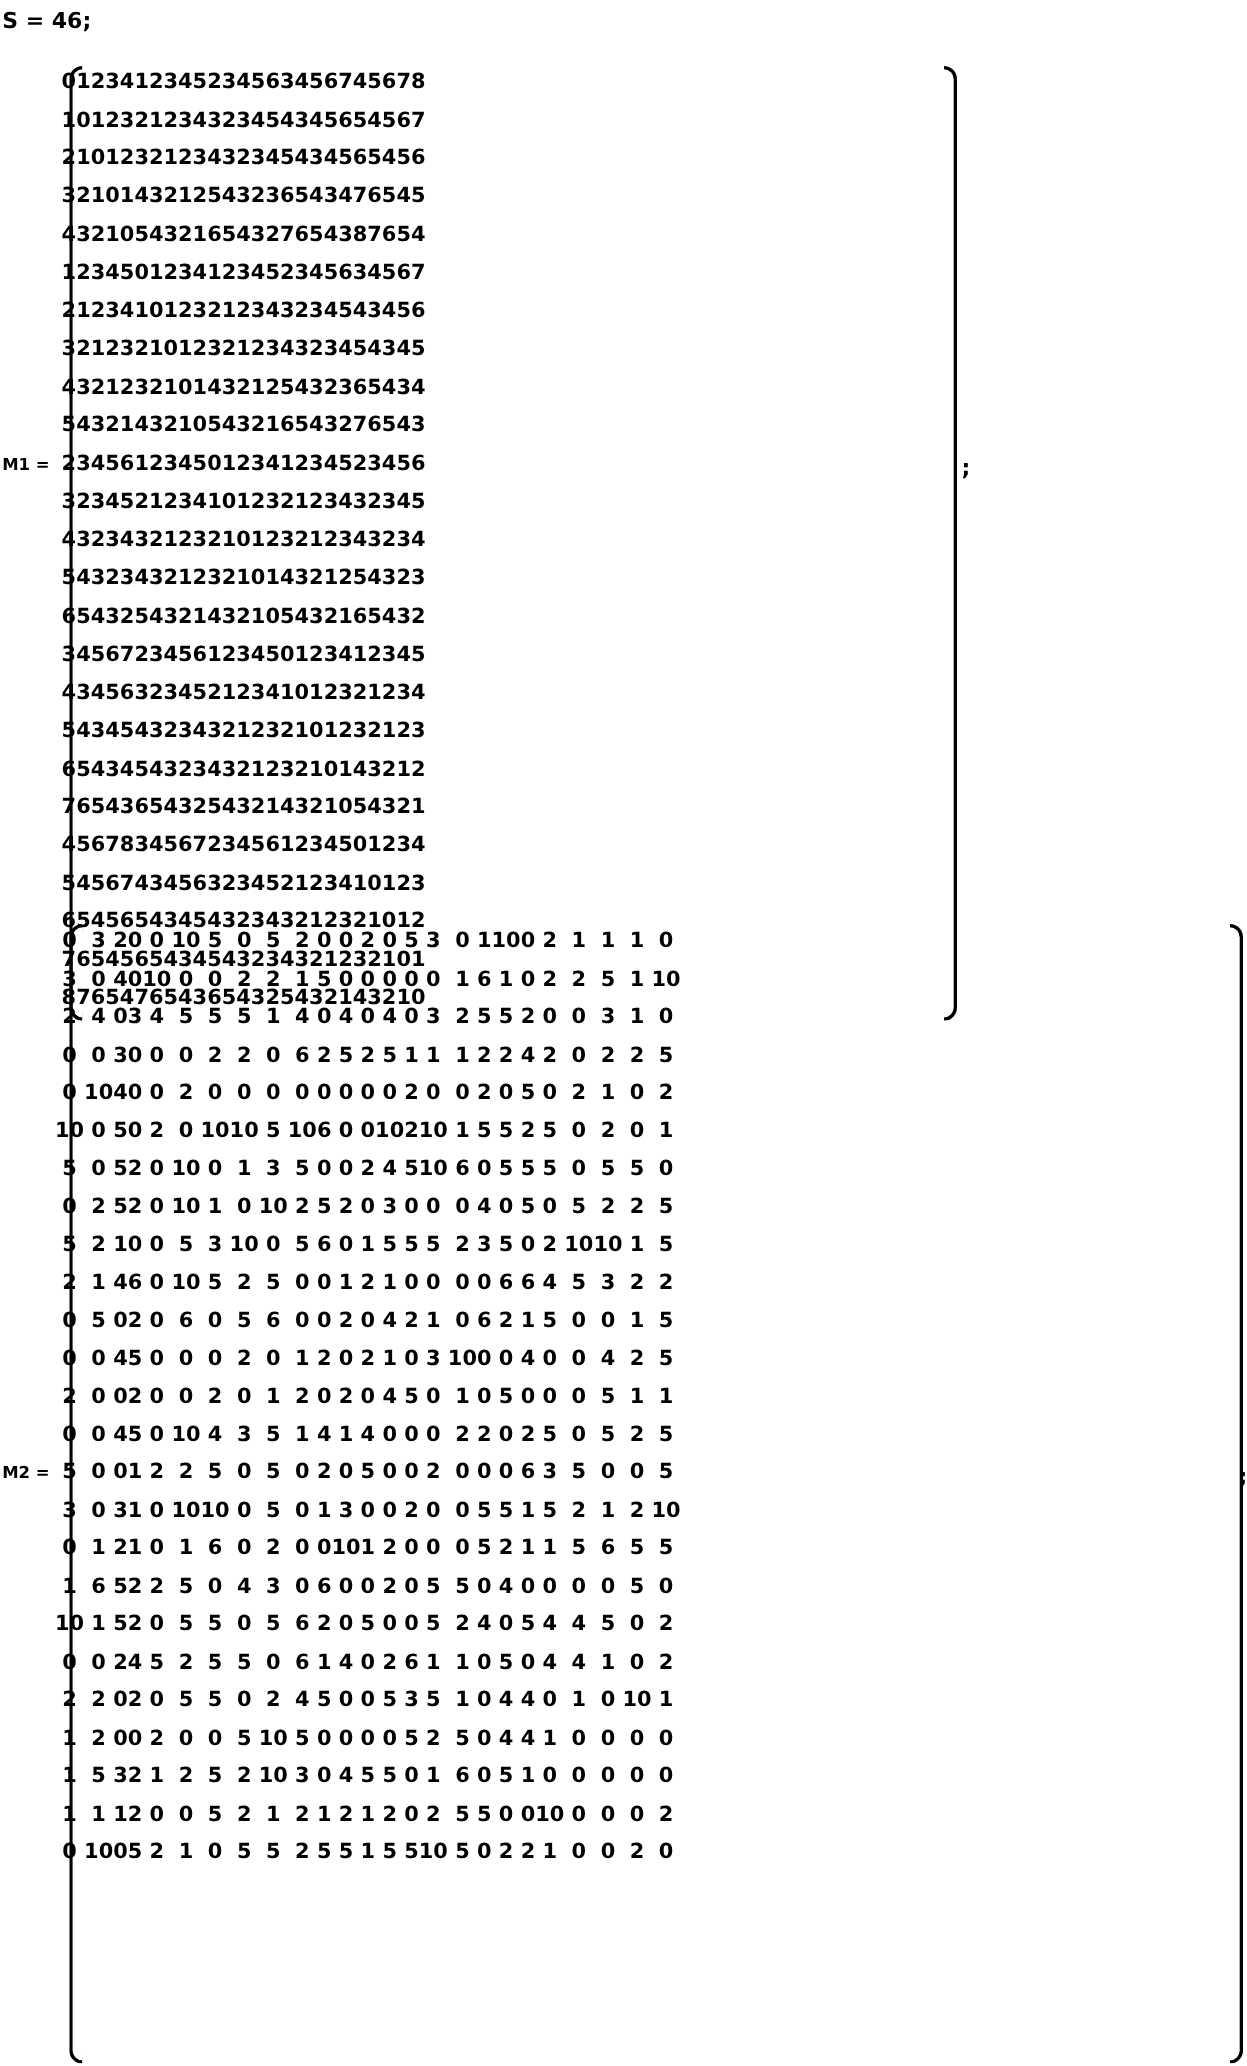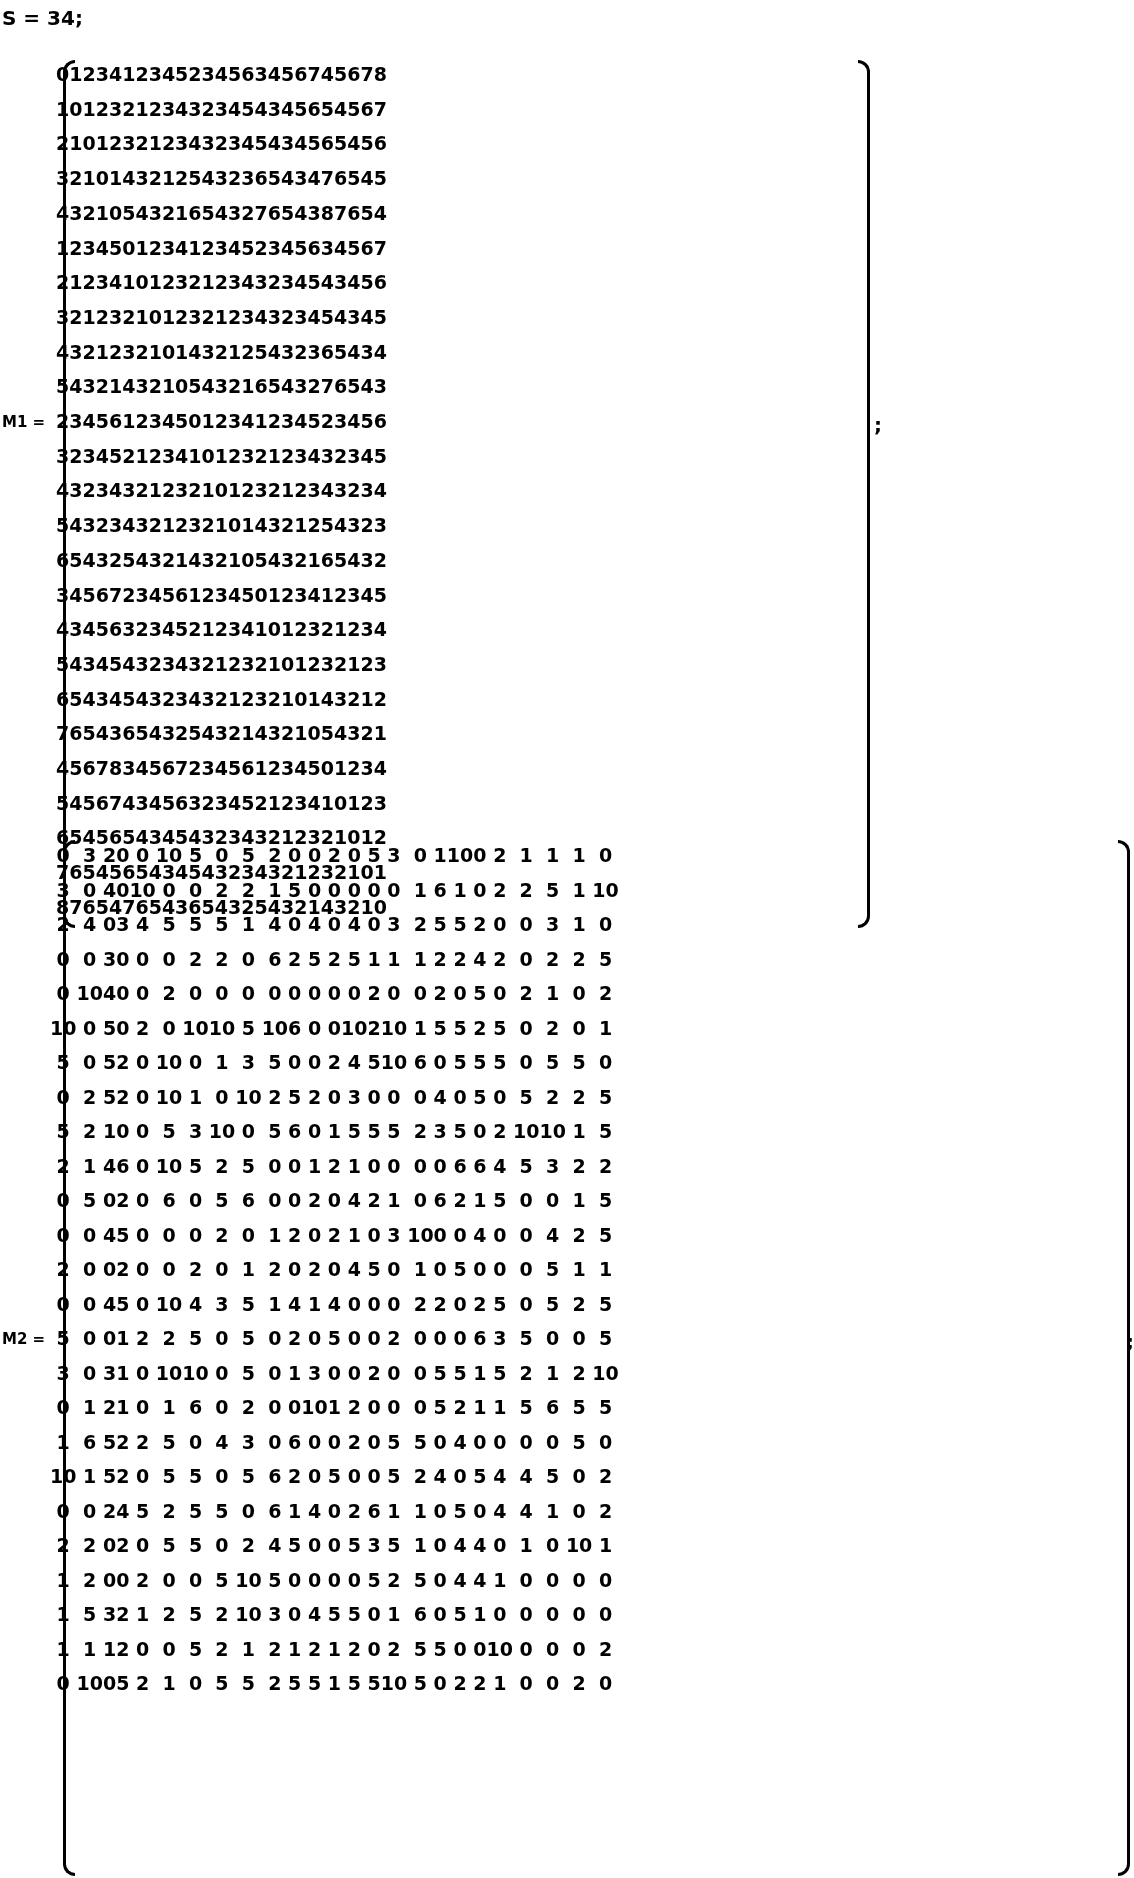--- a/index.html
+++ b/index.html
@@ -14,21 +14,21 @@
   .paren.left { border-right:none; border-radius:14px 0 0 14px; width:9px; }
   .paren.right { border-left:none; border-radius:0 14px 14px 0; width:9px; }
   table.mat { position:absolute; border-collapse:collapse; font-size:19px; }
   table.mat td { padding:0; text-align:center; height:34.7px; line-height:34.7px; }
   #m1-table td { width:32px; }
   #m2-table td { height:34.5px; line-height:34.5px; }
 </style>
 </head>
 <body>
 
-<div id="s-line" class="stmt">S = 34;</div>
+<div id="s-line" class="stmt">S = 46;</div>
 
 <div class="mblock">
   <div class="mlabel" style="left:2px; top:413px;">M1 =</div>
   <div class="paren left" style="left:63px; top:60px; height:862px;"></div>
   <table id="m1-table" class="mat" style="left:56px; top:57px;">
       <tbody>
         <tr>
           <td>0</td>
           <td>1</td>
           <td>2</td>

